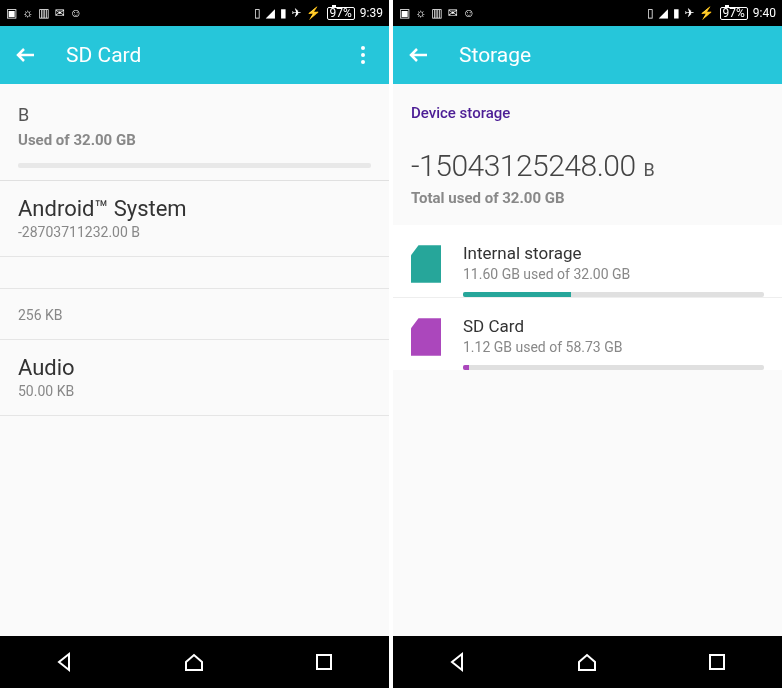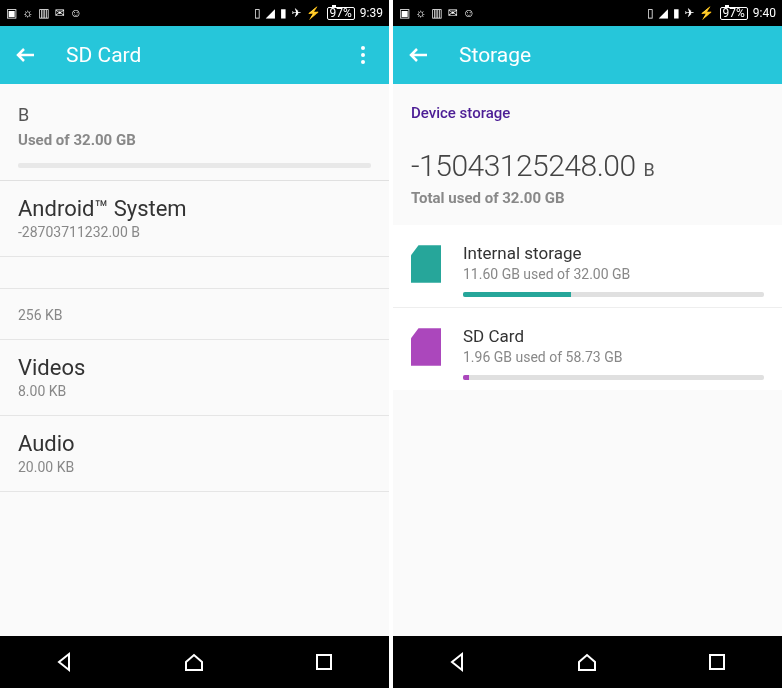--- a/index.html
+++ b/index.html
@@ -18,21 +18,21 @@
   .big-val { display: flex; align-items: baseline; gap: 8px; }
   .big-val .num { font-size: 30px; color: #444; font-weight: 300; letter-spacing: -0.5px; }
   .big-val .unit { font-size: 18px; color: #555; }
   .sub { color: #888; font-size: 15px; margin-top: 6px; font-weight: bold; }
   .thin-bar { height: 5px; background: #e8e8e8; margin-top: 14px; border-radius: 2px; }
   .divider { height: 1px; background: #e0e0e0; }
   .row { padding: 15px 18px 16px 18px; border-bottom: 1px solid #e5e5e5; }
   .row .lbl { font-size: 22px; color: #333; }
   .row .val { font-size: 14px; color: #888; margin-top: 3px; }
   .storage-section { background: #fff; margin-top: 6px; }
-  .storage-item { display: flex; padding: 18px 18px 10px 18px; border-bottom: 1px solid #eee; }
+  .storage-item { display: flex; padding: 18px 18px 0 18px; border-bottom: 1px solid #eee; }
   .storage-item:last-child { border-bottom: none; }
   .sd-icon { width: 30px; height: 38px; margin-right: 22px; margin-top: 2px; }
   .storage-info { flex: 1; }
   .storage-info .name { font-size: 17px; color: #333; margin-bottom: 3px; }
   .storage-info .used { font-size: 14px; color: #888; margin-bottom: 10px; }
   .pbar { height: 5px; background: #e0e0e0; border-radius: 2px; overflow: hidden; }
   .pbar .fill { height: 100%; }
   .nav-bar { background: #000; height: 52px; display: flex; align-items: center; justify-content: space-around; }
   .nav-icon { width: 24px; height: 24px; fill: none; stroke: #fff; stroke-width: 2; }
   .bat { display: inline-flex; align-items: center; border: 1px solid #fff; border-radius: 2px; padding: 0 2px; font-size: 9px; height: 13px; position: relative; }
@@ -84,26 +84,22 @@
         <div class="row">
           <div class="lbl">Android™ System</div>
           <div class="val">-28703711232.00 B</div>
         </div>
         <div class="row">
         </div>
         <div class="row">
           <div class="val">256 KB</div>
         </div>
         <div class="row">
-          <div class="lbl">Videos</div>
-          <div class="val">8.00 KB</div>
-        </div>
-        <div class="row">
           <div class="lbl">Audio</div>
-          <div class="val">20.00 KB</div>
+          <div class="val">50.00 KB</div>
         </div>
       </div>
   </div>
   <div class="nav-bar">
     <svg class="nav-icon" viewBox="0 0 24 24">
         <path d="M16 4l-10 8 10 8z"></path>
       </svg>
     <svg class="nav-icon" viewBox="0 0 24 24">
         <path d="M4 12l8-7 8 7v8H4z"></path>
       </svg>
@@ -159,21 +155,21 @@
               <div class="fill" style="width:36%;background:#26a69a"></div>
             </div>
           </div>
         </div>
         <div class="storage-item">
           <svg class="sd-icon" viewBox="0 0 24 30" fill="#ab47bc">
             <path d="M6 0h18v30H0V8z"></path>
           </svg>
           <div class="storage-info">
             <div class="name">SD Card</div>
-            <div class="used">1.96 GB used of 58.73 GB</div>
+            <div class="used">1.12 GB used of 58.73 GB</div>
             <div class="pbar">
               <div class="fill" style="width:2%;background:#ab47bc"></div>
             </div>
           </div>
         </div>
       </div>
   </div>
   <div class="nav-bar">
     <svg class="nav-icon" viewBox="0 0 24 24">
         <path d="M16 4l-10 8 10 8z"></path>

